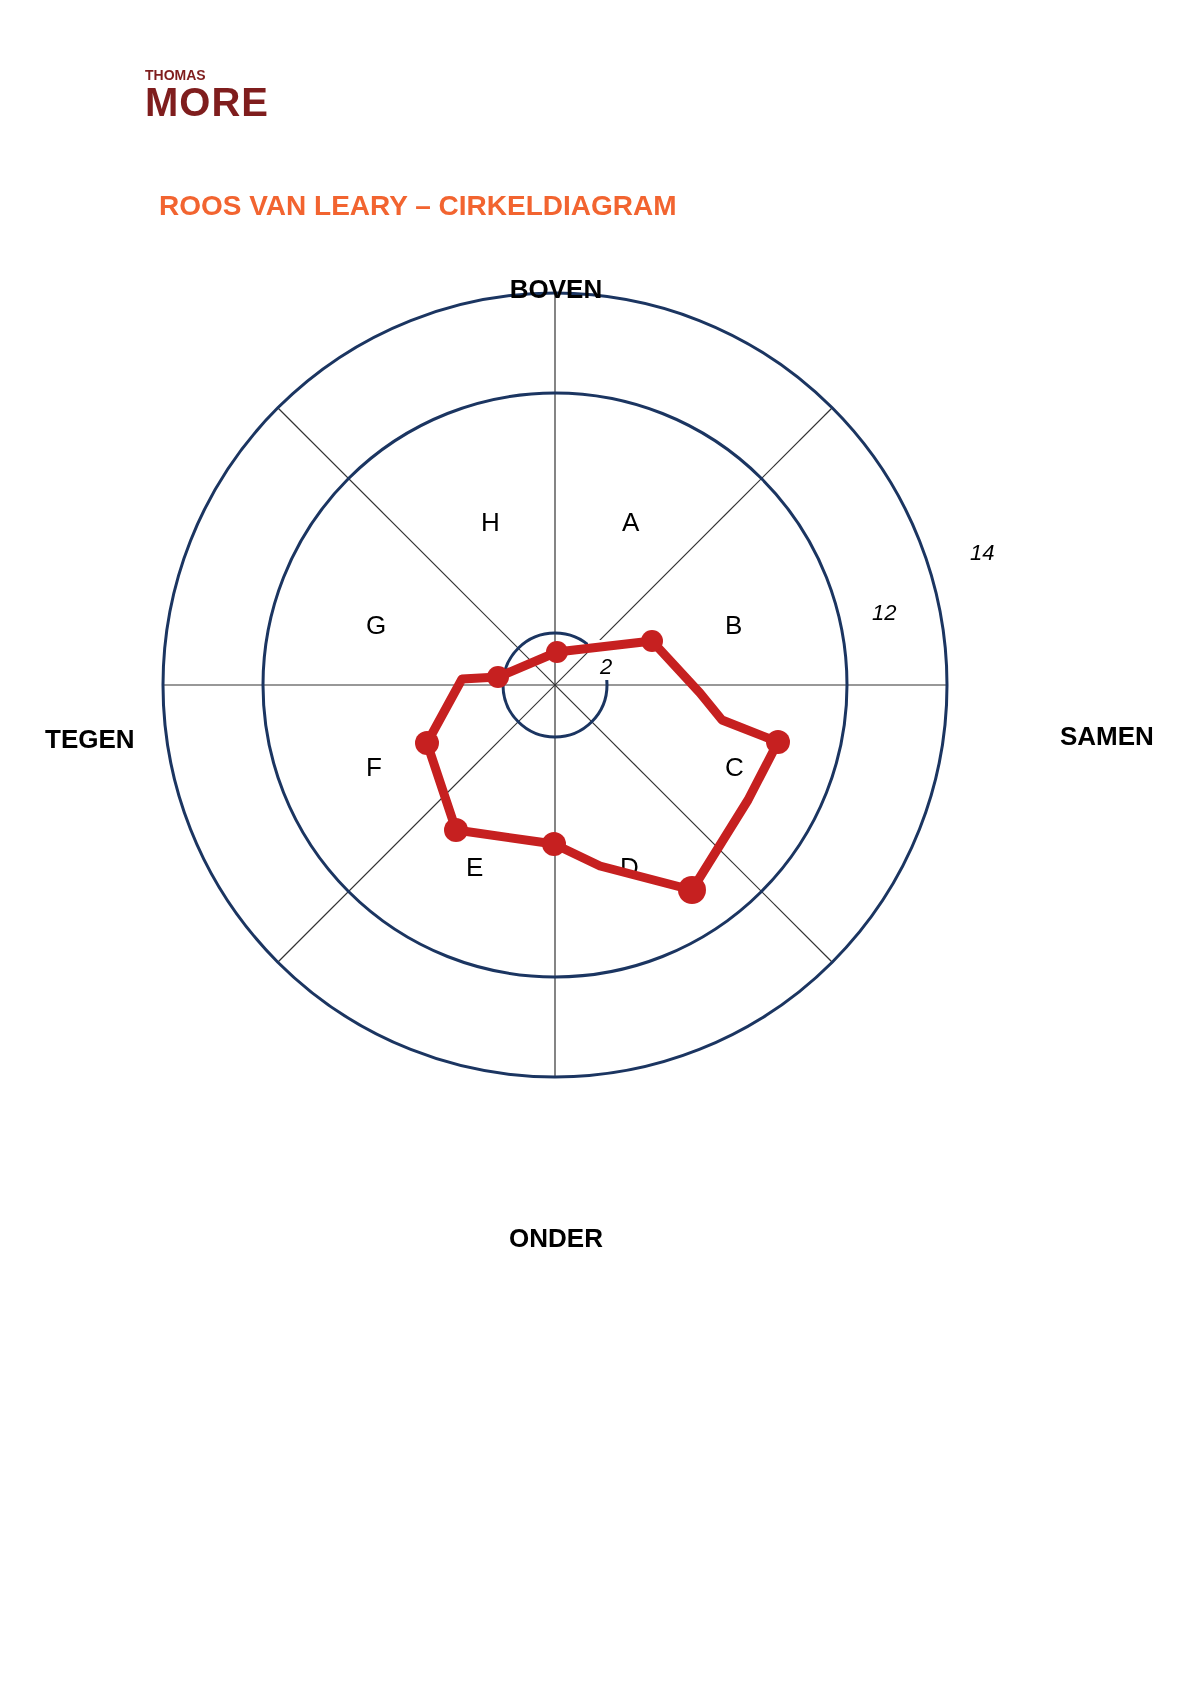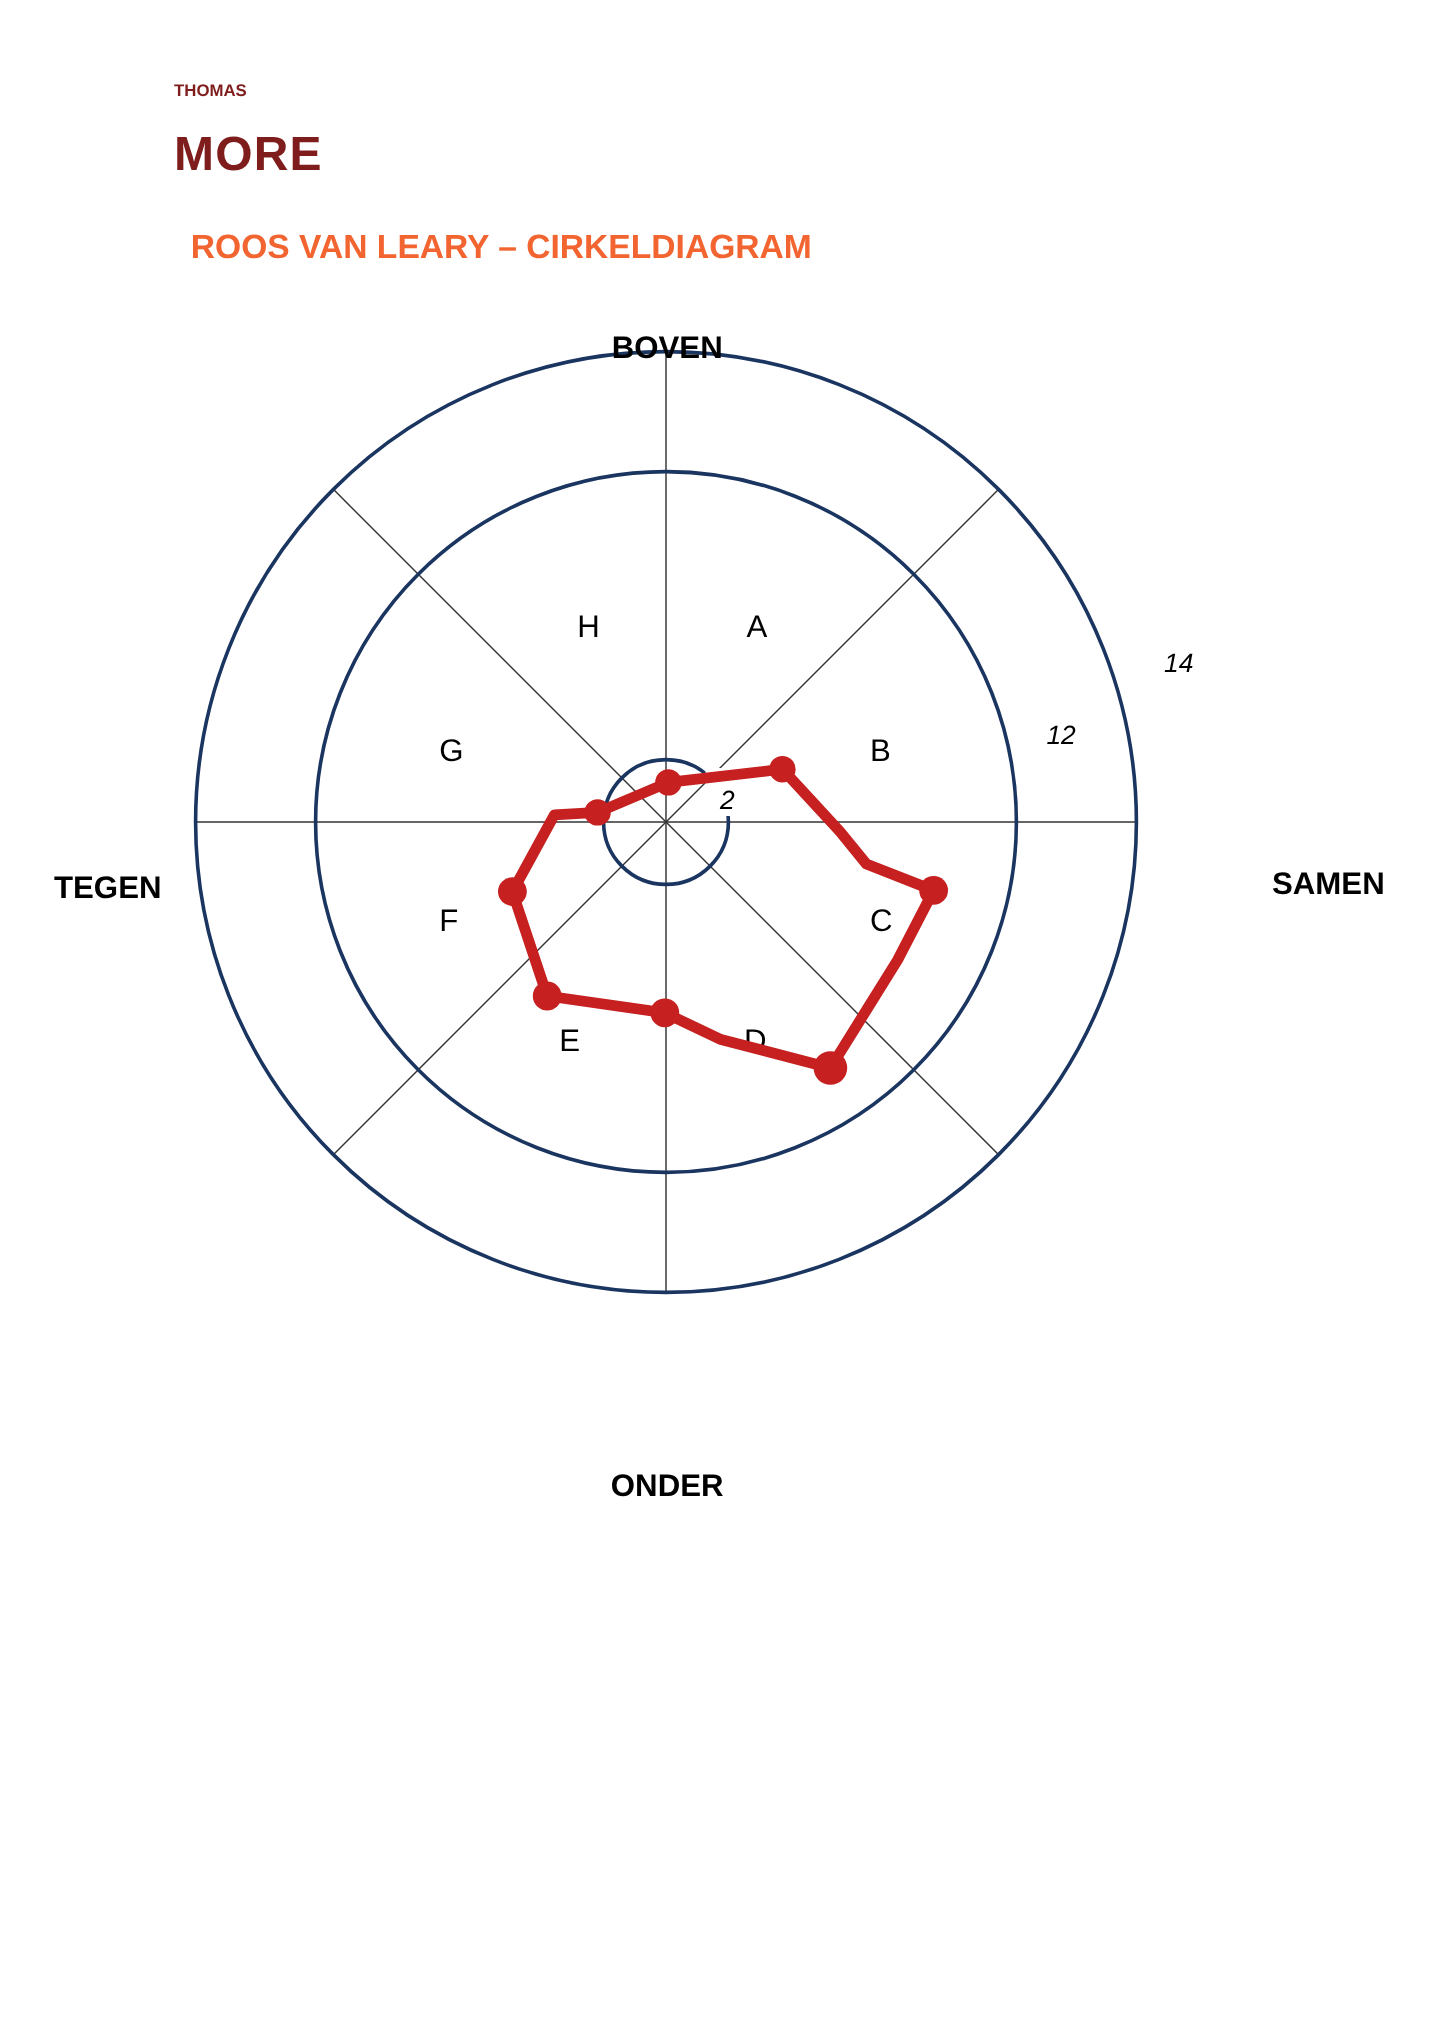--- a/index.html
+++ b/index.html
@@ -1,19 +1,19 @@
 <!DOCTYPE html>
 <html><head>
 <meta charset="utf-8">
 <style>
   html, body { margin: 0; padding: 0; background: #ffffff; }
   body { width: 1200px; height: 1696px; position: relative; overflow: hidden; font-family: "Liberation Sans", sans-serif; }
   .logo { position: absolute; left: 145px; top: 68px; color: #7f1d1d; }
   .logo-top { font-family: "Liberation Sans", sans-serif; font-weight: bold; font-size: 14px; letter-spacing: 0px; line-height: 14px; }
-  .logo-main { font-family: "Liberation Sans", sans-serif; font-weight: bold; font-size: 40px; line-height: 40px; letter-spacing: 1px; margin-top: 27px; }
+  .logo-main { font-family: "Liberation Sans", sans-serif; font-weight: bold; font-size: 40px; line-height: 40px; letter-spacing: 1px; }
   .title { position: absolute; left: 159px; top: 190px; font-size: 28px; font-weight: bold; color: #f26430; letter-spacing: 0px; }
   svg.chart { position: absolute; left: 0; top: 0; }
   .axis-label { font-family: "Liberation Sans", sans-serif; font-weight: bold; font-size: 26px; fill: #000; }
   .sector-label { font-family: "Liberation Sans", sans-serif; font-size: 26px; fill: #000; }
   .ring-label { font-family: "Liberation Sans", sans-serif; font-style: italic; font-size: 22px; fill: #000; }
 </style>
 </head>
 <body>
 
 <div class="logo">

